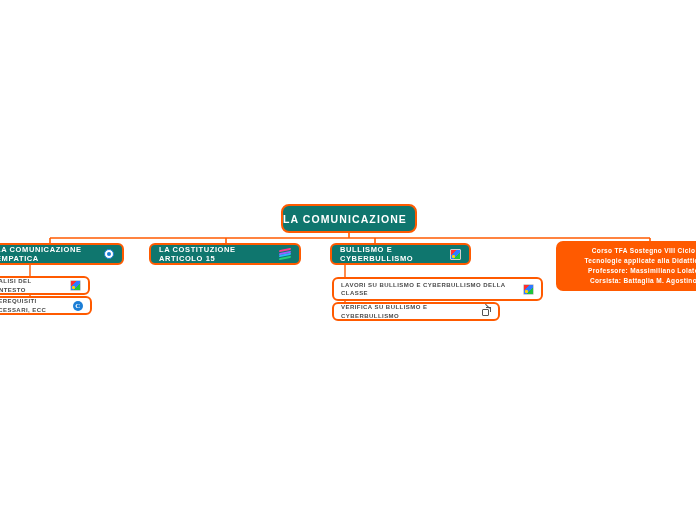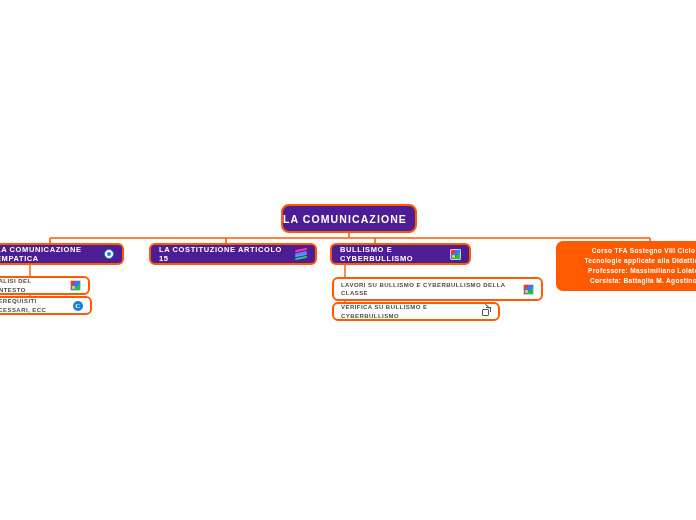--- a/index.html
+++ b/index.html
@@ -28,21 +28,21 @@
     width: 696px;
     height: 520px;
     pointer-events: none;
   }
 
   .node {
     position: absolute;
     box-sizing: border-box;
     display: flex;
     align-items: center;
-    background: #4c1d95;
+    background: #0f766e;
     border: 2px solid #ff5a00;
     border-radius: 7px;
     color: #ffffff;
     font-weight: bold;
     letter-spacing: 0.6px;
     text-transform: uppercase;
   }
 
   
   .node-root {
@@ -58,21 +58,21 @@
 
   
   .node-l1 {
     height: 22px;
     font-size: 7.5px;
     padding: 0 8px;
     border-radius: 6px;
   }
 
   .n-empatica  { left: -14px; top: 243px; width: 138px; }
-  .n-costituz  { left: 149px; top: 243px; width: 168px; justify-content: flex-end; }
+  .n-costituz  { left: 149px; top: 243px; width: 152px; justify-content: flex-end; }
   .n-bullismo  { left: 330px; top: 243px; width: 141px; justify-content: space-between; }
 
   
   .node-leaf {
     position: absolute;
     box-sizing: border-box;
     background: #ffffff;
     border: 2px solid #ff5a00;
     border-radius: 6px;
     color: #4a4a4a;

